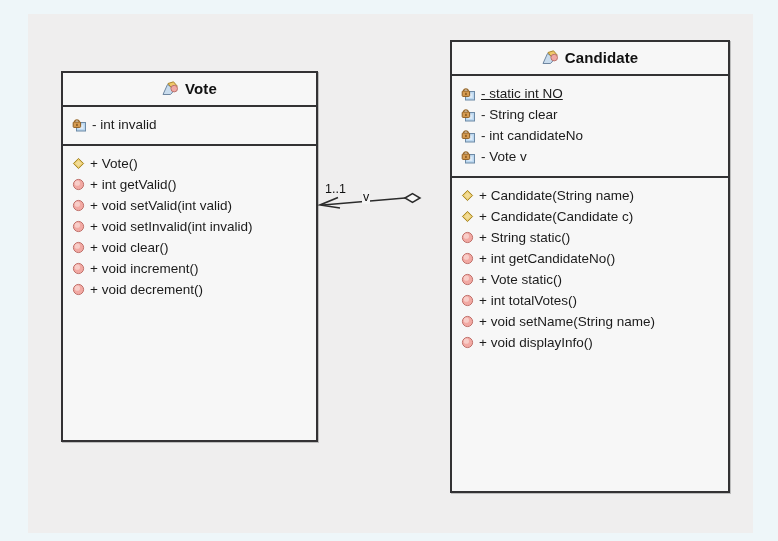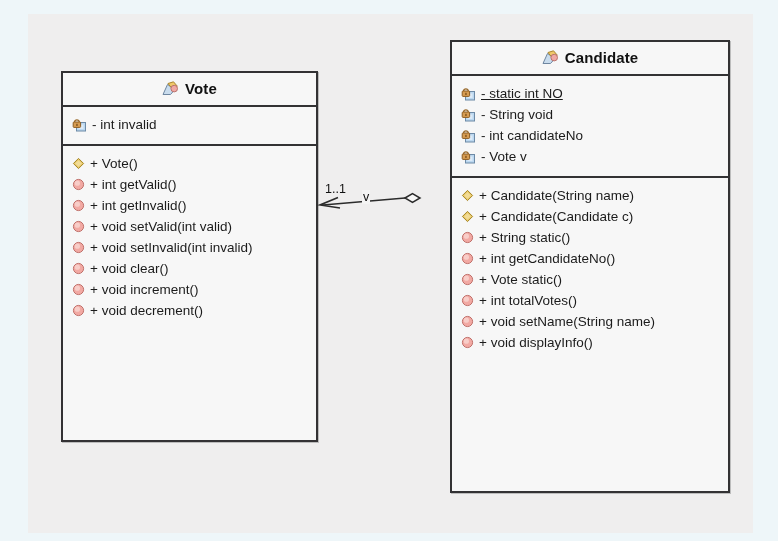--- a/index.html
+++ b/index.html
@@ -146,29 +146,20 @@
             </span>
             <span class="member-text">+ int getValid()</span>
           </li>
           <li class="member">
             <span class="icon">
               <svg width="13" height="13" viewBox="0 0 13 13">
                 <circle cx="6.5" cy="6.5" r="5.1" fill="#f2a9a3" stroke="#c0706a" stroke-width="1"></circle>
                 <circle cx="5.4" cy="5.2" r="2.6" fill="#f8cdc8" stroke="none"></circle>
               </svg>
             </span>
-            <span class="member-text">+ int getInvalid()</span>
-          </li>
-          <li class="member">
-            <span class="icon">
-              <svg width="13" height="13" viewBox="0 0 13 13">
-                <circle cx="6.5" cy="6.5" r="5.1" fill="#f2a9a3" stroke="#c0706a" stroke-width="1"></circle>
-                <circle cx="5.4" cy="5.2" r="2.6" fill="#f8cdc8" stroke="none"></circle>
-              </svg>
-            </span>
             <span class="member-text">+ void setValid(int valid)</span>
           </li>
           <li class="member">
             <span class="icon">
               <svg width="13" height="13" viewBox="0 0 13 13">
                 <circle cx="6.5" cy="6.5" r="5.1" fill="#f2a9a3" stroke="#c0706a" stroke-width="1"></circle>
                 <circle cx="5.4" cy="5.2" r="2.6" fill="#f8cdc8" stroke="none"></circle>
               </svg>
             </span>
             <span class="member-text">+ void setInvalid(int invalid)</span>
@@ -236,21 +227,21 @@
           <li class="member">
             <span class="icon">
               <svg width="15" height="14" viewBox="0 0 15 14">
                 <rect x="4.5" y="4.5" width="9" height="8.5" fill="#bcd8f0" stroke="#6d8aa6" stroke-width="1"></rect>
                 <rect x="6.5" y="6.5" width="5" height="4.5" fill="#dceaf7" stroke="none"></rect>
                 <path d="M2.5 4.2 a2.4 2.4 0 0 1 4.8 0" fill="none" stroke="#9a6a2c" stroke-width="1.3"></path>
                 <rect x="1.2" y="4" width="7.4" height="5.4" rx="0.8" fill="#d79c52" stroke="#8c5c21" stroke-width="1"></rect>
                 <rect x="4.3" y="5.8" width="1.3" height="2.2" fill="#7a4d17"></rect>
               </svg>
             </span>
-            <span class="member-text">- String void</span>
+            <span class="member-text">- String clear</span>
           </li>
           <li class="member">
             <span class="icon">
               <svg width="15" height="14" viewBox="0 0 15 14">
                 <rect x="4.5" y="4.5" width="9" height="8.5" fill="#bcd8f0" stroke="#6d8aa6" stroke-width="1"></rect>
                 <rect x="6.5" y="6.5" width="5" height="4.5" fill="#dceaf7" stroke="none"></rect>
                 <path d="M2.5 4.2 a2.4 2.4 0 0 1 4.8 0" fill="none" stroke="#9a6a2c" stroke-width="1.3"></path>
                 <rect x="1.2" y="4" width="7.4" height="5.4" rx="0.8" fill="#d79c52" stroke="#8c5c21" stroke-width="1"></rect>
                 <rect x="4.3" y="5.8" width="1.3" height="2.2" fill="#7a4d17"></rect>
               </svg>

